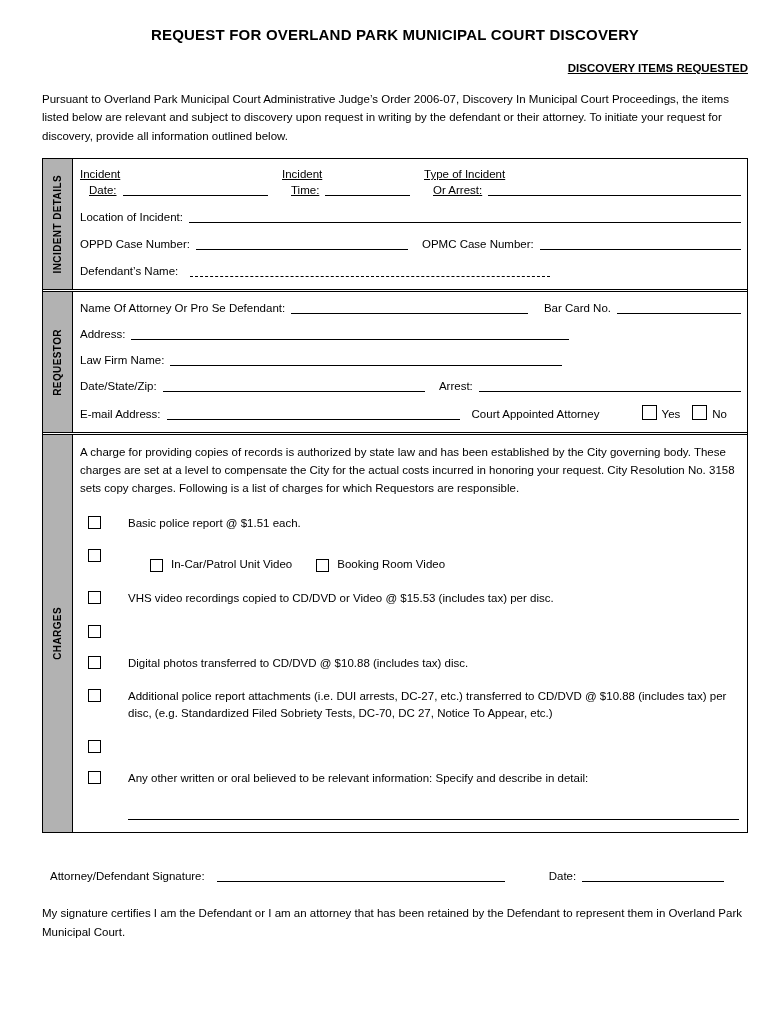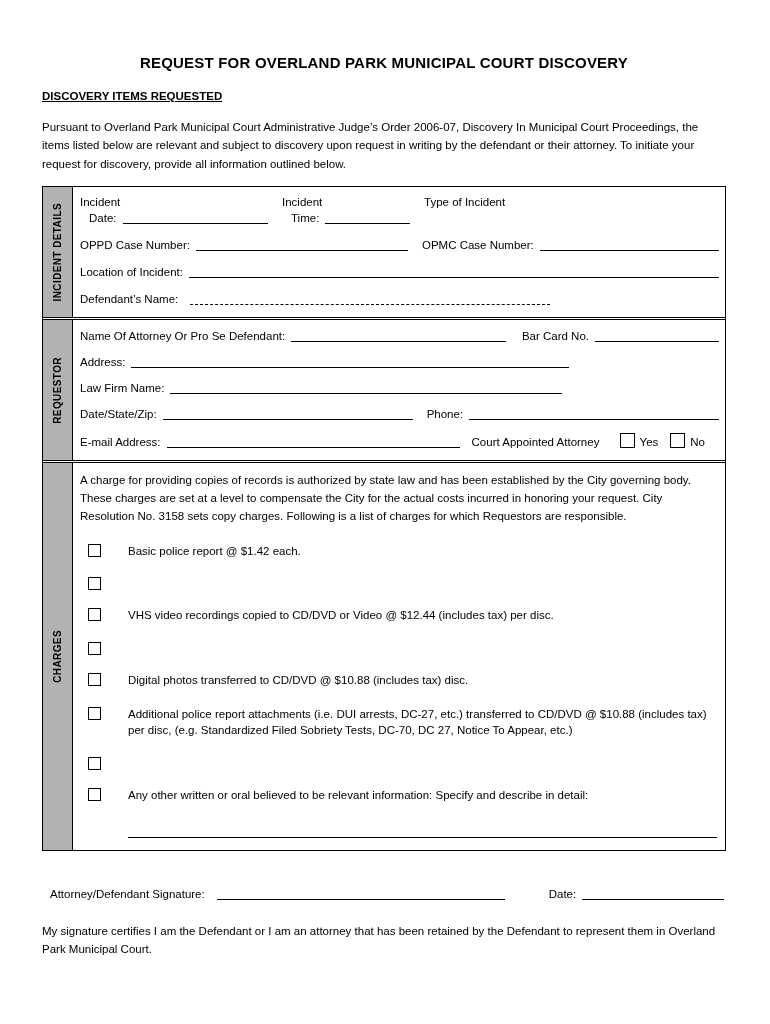--- a/index.html
+++ b/index.html
@@ -3,24 +3,24 @@
 <meta charset="utf-8">
 <style>
   * { margin:0; padding:0; box-sizing:border-box; }
   html, body { background:#ffffff; }
   body {
     width:770px; height:1024px;
     font-family:"Liberation Sans", sans-serif;
     font-size:11.5px; color:#000;
     overflow:hidden; position:relative;
   }
-  .page { padding:26px 44px 0 42px;margin-top:28px; }
+  .page { padding:26px 22px 0 42px; }
 
   .title { text-align:center; font-size:15px; font-weight:bold; letter-spacing:.2px; }
-  .subtitle-wrap { text-align:left; margin-top:19px; }
+  .subtitle-wrap { text-align:right; margin-top:19px; }
   .subtitle { font-size:11.5px; font-weight:bold; text-decoration:underline; }
   .intro { margin-top:16px; line-height:1.6; }
 
   .form-table { margin-top:13px; border:1px solid #000; }
   .section { display:flex; align-items:stretch; }
   .side-label {
     flex:0 0 30px; background:#b2b2b2; border-right:1px solid #000;
     display:flex; align-items:center; justify-content:center;
   }
   .side-label span {
@@ -31,21 +31,21 @@
   .divider { height:3px; border-top:1px solid #000; border-bottom:1px solid #000; }
 
   .row { display:flex; align-items:flex-end; }
   .lbl { white-space:nowrap; }
   .fill { border-bottom:1px solid #000; height:13px; flex:none; }
   .fill.dashed { border-bottom-style:dashed; }
   .grow { flex:1 1 auto; }
   .ml6 { margin-left:6px; } .ml12 { margin-left:12px; } .ml14 { margin-left:14px; } .ml16 { margin-left:16px; }
   .mt13 { margin-top:13px; } .mt14 { margin-top:14px; }
 
-  .inc-row1 { display:flex; }
+  .inc-row1 { display:flex;text-decoration:underline; }
   .inc-col { display:flex; flex-direction:column; }
   .inc-col .sub { display:flex; align-items:flex-end; margin-top:3px; padding-left:9px; }
 
   .cb { display:inline-block; width:13px; height:13px; border:1px solid #000; background:#fff; flex:none; }
   .cb.big { width:15px; height:15px; }
 
   .charges-intro { line-height:1.55; }
   .charge-item { display:flex; align-items:flex-start; margin-top:17px; padding-left:8px; }
   .charge-item .cb { margin-top:1px; }
   .charge-body { margin-left:27px; line-height:1.45; min-width:0; }
@@ -86,36 +86,40 @@
           </div>
           <div class="inc-col ml14" style="width:128px;">
             <span class="lbl">Incident</span>
             <span class="sub">
               <span class="lbl">Time:</span>
               <span class="fill grow ml6"></span>
             </span>
           </div>
           <div class="inc-col ml14 grow">
             <span class="lbl">Type of Incident</span>
-          </div>
+            <span class="sub">
+              <span class="lbl">Or Arrest:</span>
+              <span class="fill grow ml6"></span>
+            </span>
+          </div>
+        </div>
+
+        <div class="row mt14">
+          <span class="lbl">Location of Incident:</span>
+          <span class="fill grow ml6"></span>
         </div>
 
         <div class="row mt14">
           <span class="lbl">OPPD Case Number:</span>
           <span class="fill ml6" style="width:212px;"></span>
           <span class="lbl ml14">OPMC Case Number:</span>
           <span class="fill grow ml6"></span>
         </div>
 
         <div class="row mt14">
-          <span class="lbl">Location of Incident:</span>
-          <span class="fill grow ml6"></span>
-        </div>
-
-        <div class="row mt14">
           <span class="lbl">Defendant’s Name:</span>
           <span class="fill dashed ml12" style="width:360px;"></span>
         </div>
       </div>
     </div>
 
     <div class="divider"></div>
 
     <div class="section">
       <div class="side-label">
@@ -135,21 +139,21 @@
         </div>
 
         <div class="row mt13">
           <span class="lbl">Law Firm Name:</span>
           <span class="fill ml6" style="width:392px;"></span>
         </div>
 
         <div class="row mt13">
           <span class="lbl">Date/State/Zip:</span>
           <span class="fill grow ml6" style="max-width:336px;"></span>
-          <span class="lbl ml14">Phone:</span>
+          <span class="lbl ml14">Arrest:</span>
           <span class="fill grow ml6"></span>
         </div>
 
         <div class="row mt13">
           <span class="lbl">E-mail Address:</span>
           <span class="fill ml6" style="width:293px;"></span>
           <span class="lbl ml12">Court Appointed Attorney</span>
           <span class="cb big" style="margin-left:auto;"></span>
           <span class="lbl" style="margin-left:5px;">Yes</span>
           <span class="cb big ml12"></span>
@@ -162,32 +166,42 @@
 
     <div class="section">
       <div class="side-label">
         <span>CHARGES</span>
       </div>
       <div class="content">
         <p class="charges-intro">A charge for providing copies of records is authorized by state law and has been established by the City governing body.  These charges are set at a level to compensate the City for the actual costs incurred in honoring your request.  City Resolution No. 3158 sets copy charges.  Following is a list of charges for which Requestors are responsible.</p>
 
         <div class="charge-item">
           <span class="cb"></span>
-          <div class="charge-body">Basic police report @ $1.42 each.</div>
+          <div class="charge-body">Basic police report @ $1.51 each.</div>
         </div>
 
         <div class="charge-item">
           <span class="cb"></span>
           <div class="charge-body">
-          </div>
-        </div>
-
-        <div class="charge-item">
-          <span class="cb"></span>
-          <div class="charge-body">VHS video recordings copied to CD/DVD or Video @ $12.44 (includes tax) per disc.</div>
+            <div class="sub-checks">
+              <span class="sub-pair">
+                <span class="cb"></span>
+                <span class="sub-lbl">In-Car/Patrol Unit Video</span>
+              </span>
+              <span class="sub-pair">
+                <span class="cb"></span>
+                <span class="sub-lbl">Booking Room Video</span>
+              </span>
+            </div>
+          </div>
+        </div>
+
+        <div class="charge-item">
+          <span class="cb"></span>
+          <div class="charge-body">VHS video recordings copied to CD/DVD or Video @ $15.53 (includes tax) per disc.</div>
         </div>
 
         <div class="charge-item">
           <span class="cb"></span>
         </div>
 
         <div class="charge-item">
           <span class="cb"></span>
           <div class="charge-body">Digital photos transferred to CD/DVD @ $10.88 (includes tax) disc.</div>
         </div>

